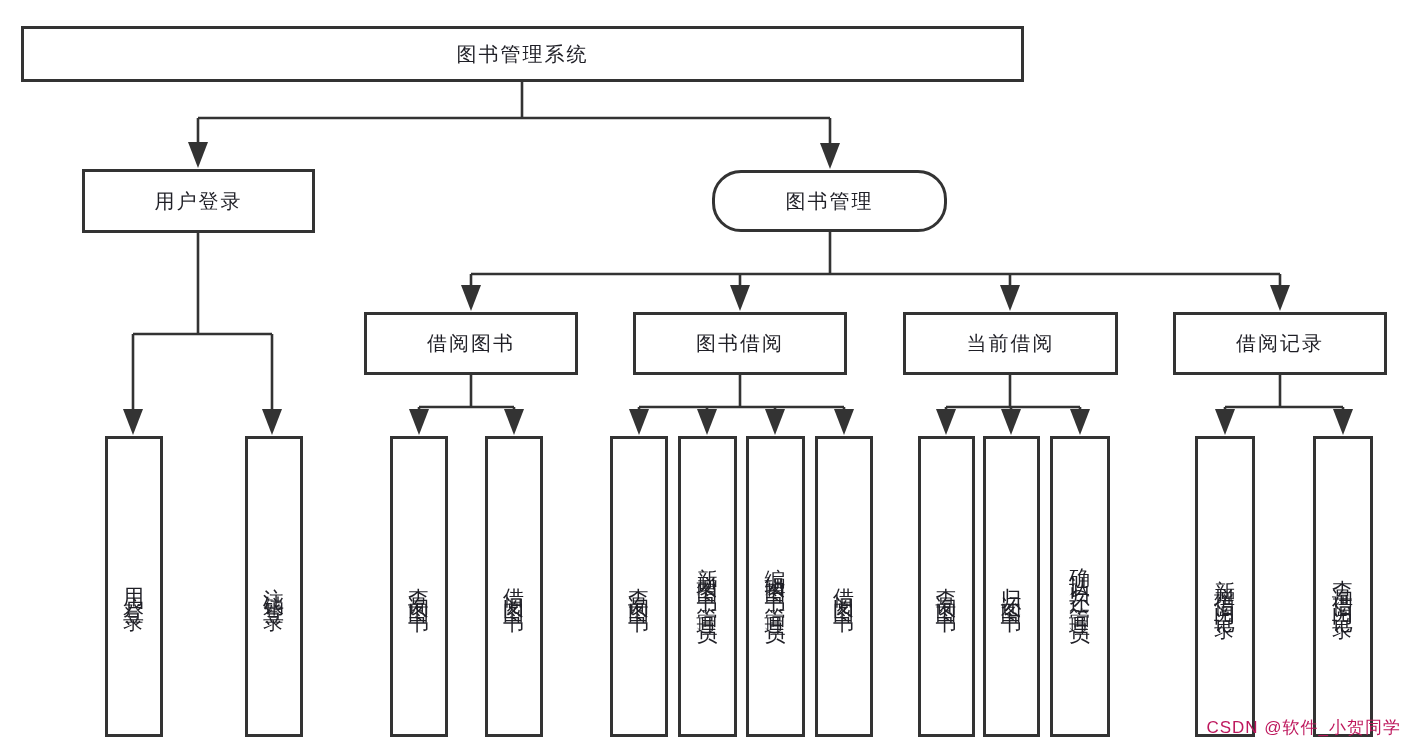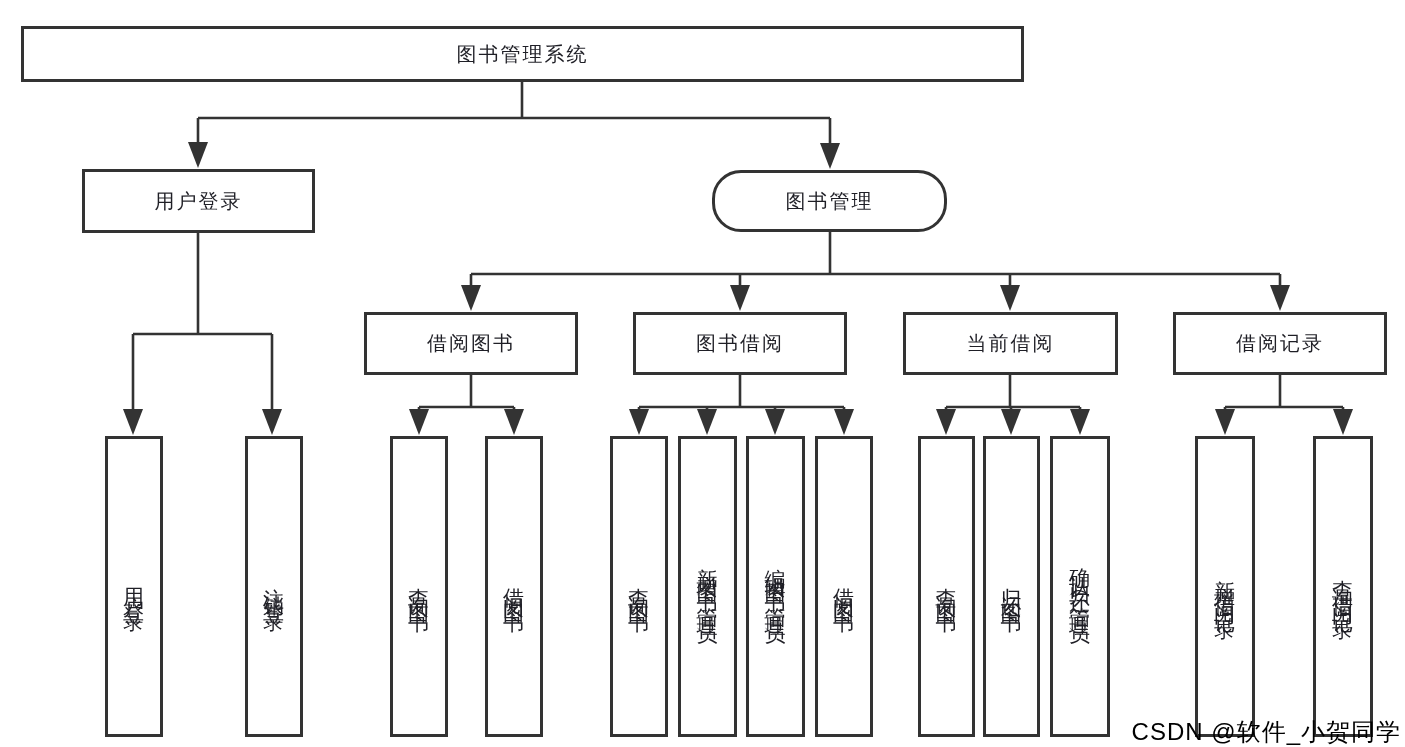--- a/index.html
+++ b/index.html
@@ -50,23 +50,23 @@
     z-index: 2;
     writing-mode: vertical-rl;
     text-orientation: mixed;
     letter-spacing: 8px;
     line-height: 1;
   }
   .watermark {
     position: absolute;
     right: 4px;
     top: 716px;
-    font-size: 24px;
+    font-size: 17px;
     letter-spacing: 1px;
-    color: #000000;
+    color: #be185d;
     z-index: 3;
     white-space: nowrap;
   }
 </style>
 </head>
 <body>
 
 <div id="stage">
 
   <svg id="connector-svg" viewBox="0 0 1405 747" xmlns="http://www.w3.org/2000/svg">

